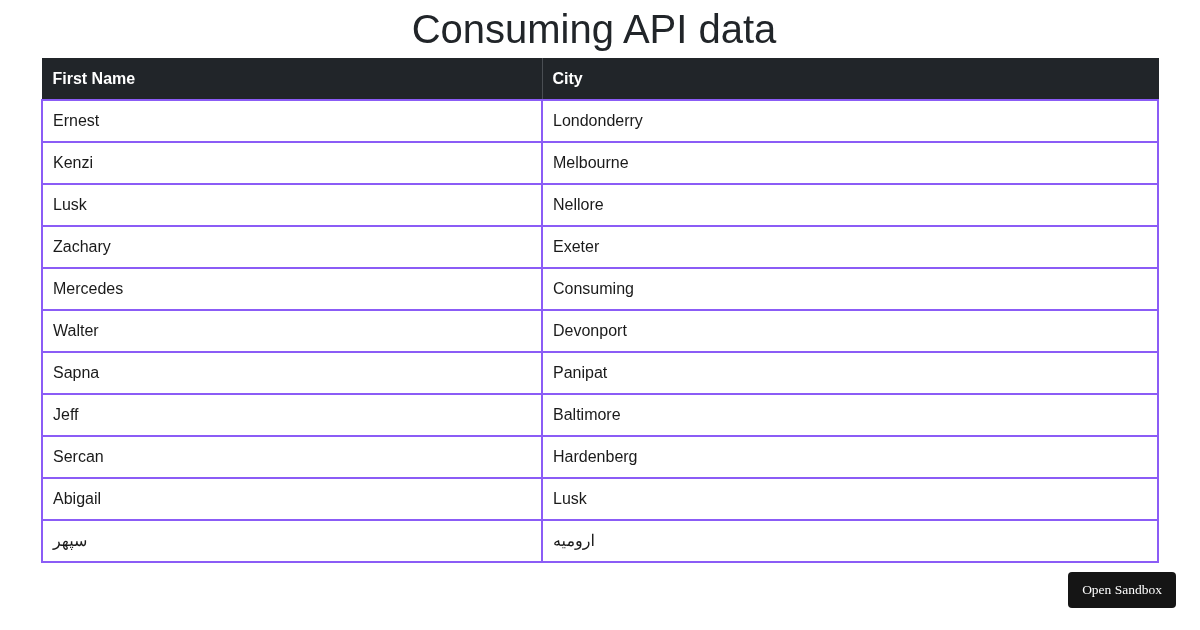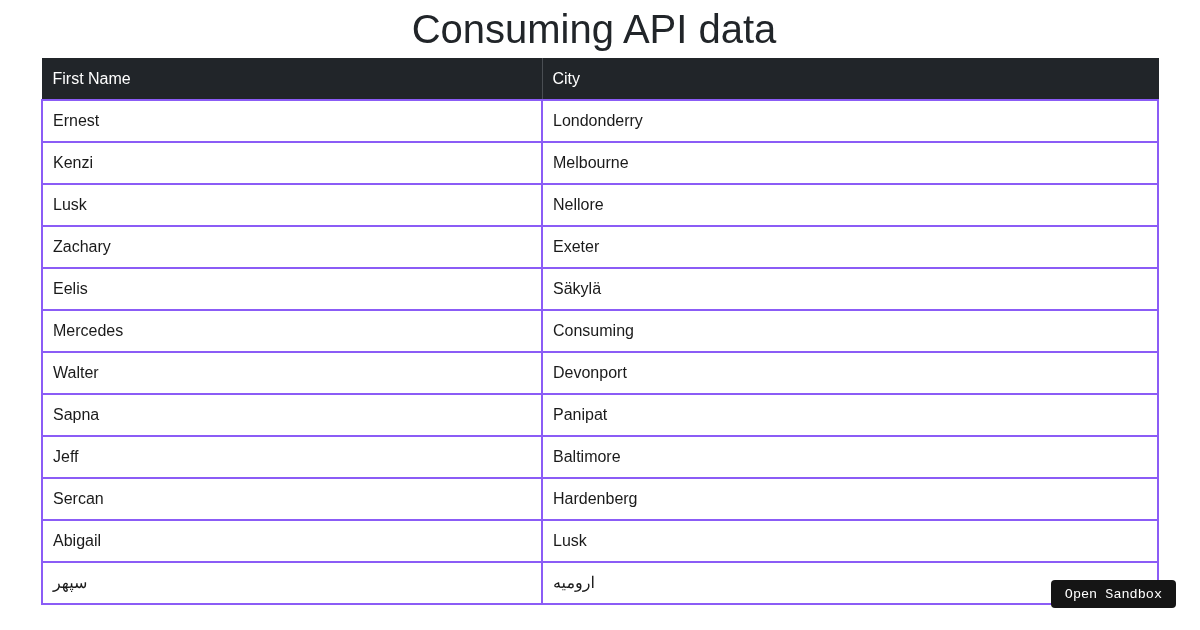--- a/index.html
+++ b/index.html
@@ -31,40 +31,40 @@
   table.api-table th,
   table.api-table td {
     padding: 10px 10px;
     line-height: 20px;
     text-align: left;
     vertical-align: middle;
   }
   table.api-table thead th {
     background: #212529;
     color: #ffffff;
-    font-weight: 400;
+    font-weight: 700;
     border: 1px solid #4a4e53;
     border-top-color: #212529;
   }
   table.api-table thead th:first-child { border-left-color: #212529; }
   table.api-table thead th:last-child  { border-right-color: #212529; }
   table.api-table tbody td {
     border: 2px solid #8b5cf6;
     color: #1a1a1a;
     background: #ffffff;
   }
   .open-sandbox-btn {
     position: fixed;
     right: 24px;
     bottom: 22px;
-    height: 28px;
+    height: 36px;
     padding: 0 14px;
     background: #151515;
     color: #ffffff;
-    font-family: Liberation Mono, monospace;
+    font-family: Liberation Serif, serif;
     font-size: 13.5px;
     line-height: 30px;
     border: none;
     border-radius: 4px;
     cursor: pointer;
   }
 </style>
 </head>
 <body>
 
@@ -92,24 +92,20 @@
     </tr>
     <tr>
       <td>Lusk</td>
       <td>Nellore</td>
     </tr>
     <tr>
       <td>Zachary</td>
       <td>Exeter</td>
     </tr>
     <tr>
-      <td>Eelis</td>
-      <td>Säkylä</td>
-    </tr>
-    <tr>
       <td>Mercedes</td>
       <td>Consuming</td>
     </tr>
     <tr>
       <td>Walter</td>
       <td>Devonport</td>
     </tr>
     <tr>
       <td>Sapna</td>
       <td>Panipat</td>

